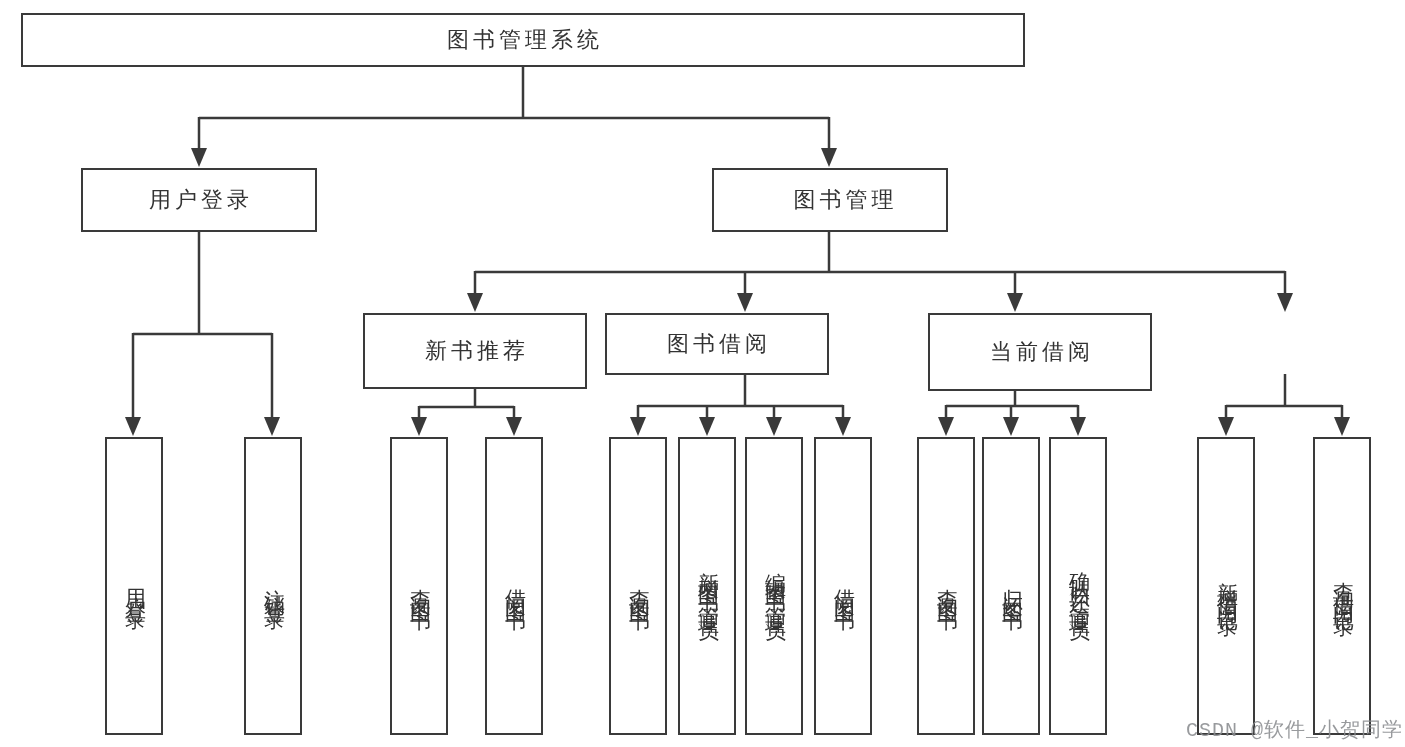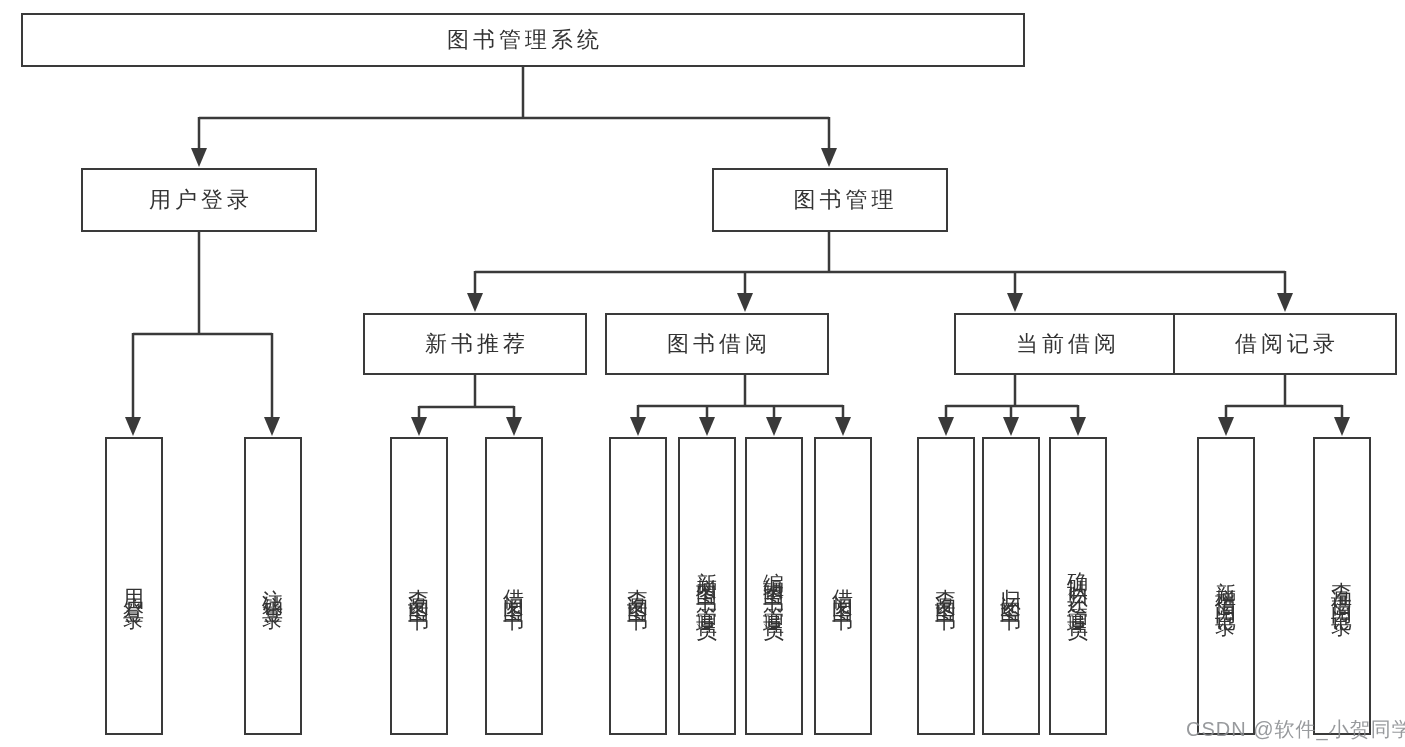--- a/index.html
+++ b/index.html
@@ -1,20 +1,20 @@
 <!DOCTYPE html>
 <html><head>
 <meta charset="utf-8">
 <style>
   html,body{margin:0;padding:0;background:#fff;}
   #stage{
     position:relative;
     width:1405px;height:747px;
     background:#fff;
-    font-family:Liberation Sans, sans-serif;
+    font-family:Liberation Mono, monospace;
     overflow:hidden;
   }
   #wires{position:absolute;left:0;top:0;width:1405px;height:747px;}
   .box{
     position:absolute;
     box-sizing:border-box;
     border:2.5px solid #3a3a3a;
     background:#fff;
     display:flex;align-items:center;justify-content:center;
     color:#333;
@@ -25,23 +25,23 @@
   .v-box .lbl{
     writing-mode:vertical-rl;
     text-orientation:mixed;
     font-size:21px;
     letter-spacing:7px;
     line-height:1;
   }
   .root{left:21px;top:13px;width:1004px;height:54px;}
   .l1a{left:81px;top:168px;width:236px;height:64px;}
   .l1b{left:712px;top:168px;width:236px;height:64px;padding-left:27px;}
-  .l2a{left:363px;top:313px;width:224px;height:62px;}
+  .l2a{left:363px;top:313px;width:224px;height:76px;}
   .l2b{left:605px;top:313px;width:224px;height:62px;}
-  .l2c{left:954px;top:313px;width:224px;height:62px;text-align:center;}
+  .l2c{left:928px;top:313px;width:224px;height:78px;text-align:center;}
   .l2d{left:1173px;top:313px;width:224px;height:62px;}
   .leaf{top:437px;width:58px;height:298px;}
   .f01{left:105px;} .f02{left:244px;}
   .f03{left:390px;} .f04{left:485px;}
   .f05{left:609px;} .f06{left:678px;} .f07{left:745px;} .f08{left:814px;}
   .f09{left:917px;} .f10{left:982px;} .f11{left:1049px;}
   .f12{left:1197px;} .f13{left:1313px;}
   #watermark{
     position:absolute;left:1186px;top:716px;
     font-size:20px;color:rgba(138,140,144,0.88);
@@ -119,23 +119,20 @@
 
   <div class="box h-box l2a">
     <span class="lbl">新书推荐</span>
   </div>
   <div class="box h-box l2b">
     <span class="lbl">图书借阅</span>
   </div>
   <div class="box h-box l2c">
     <span class="lbl">当前借阅</span>
   </div>
-  <div class="box h-box l2d">
-    <span class="lbl">借阅记录</span>
-  </div>
 
   <div class="box v-box leaf f01">
     <span class="lbl">用户登录</span>
   </div>
   <div class="box v-box leaf f02">
     <span class="lbl">注销登录</span>
   </div>
 
   <div class="box v-box leaf f03">
     <span class="lbl">查询图书</span>

